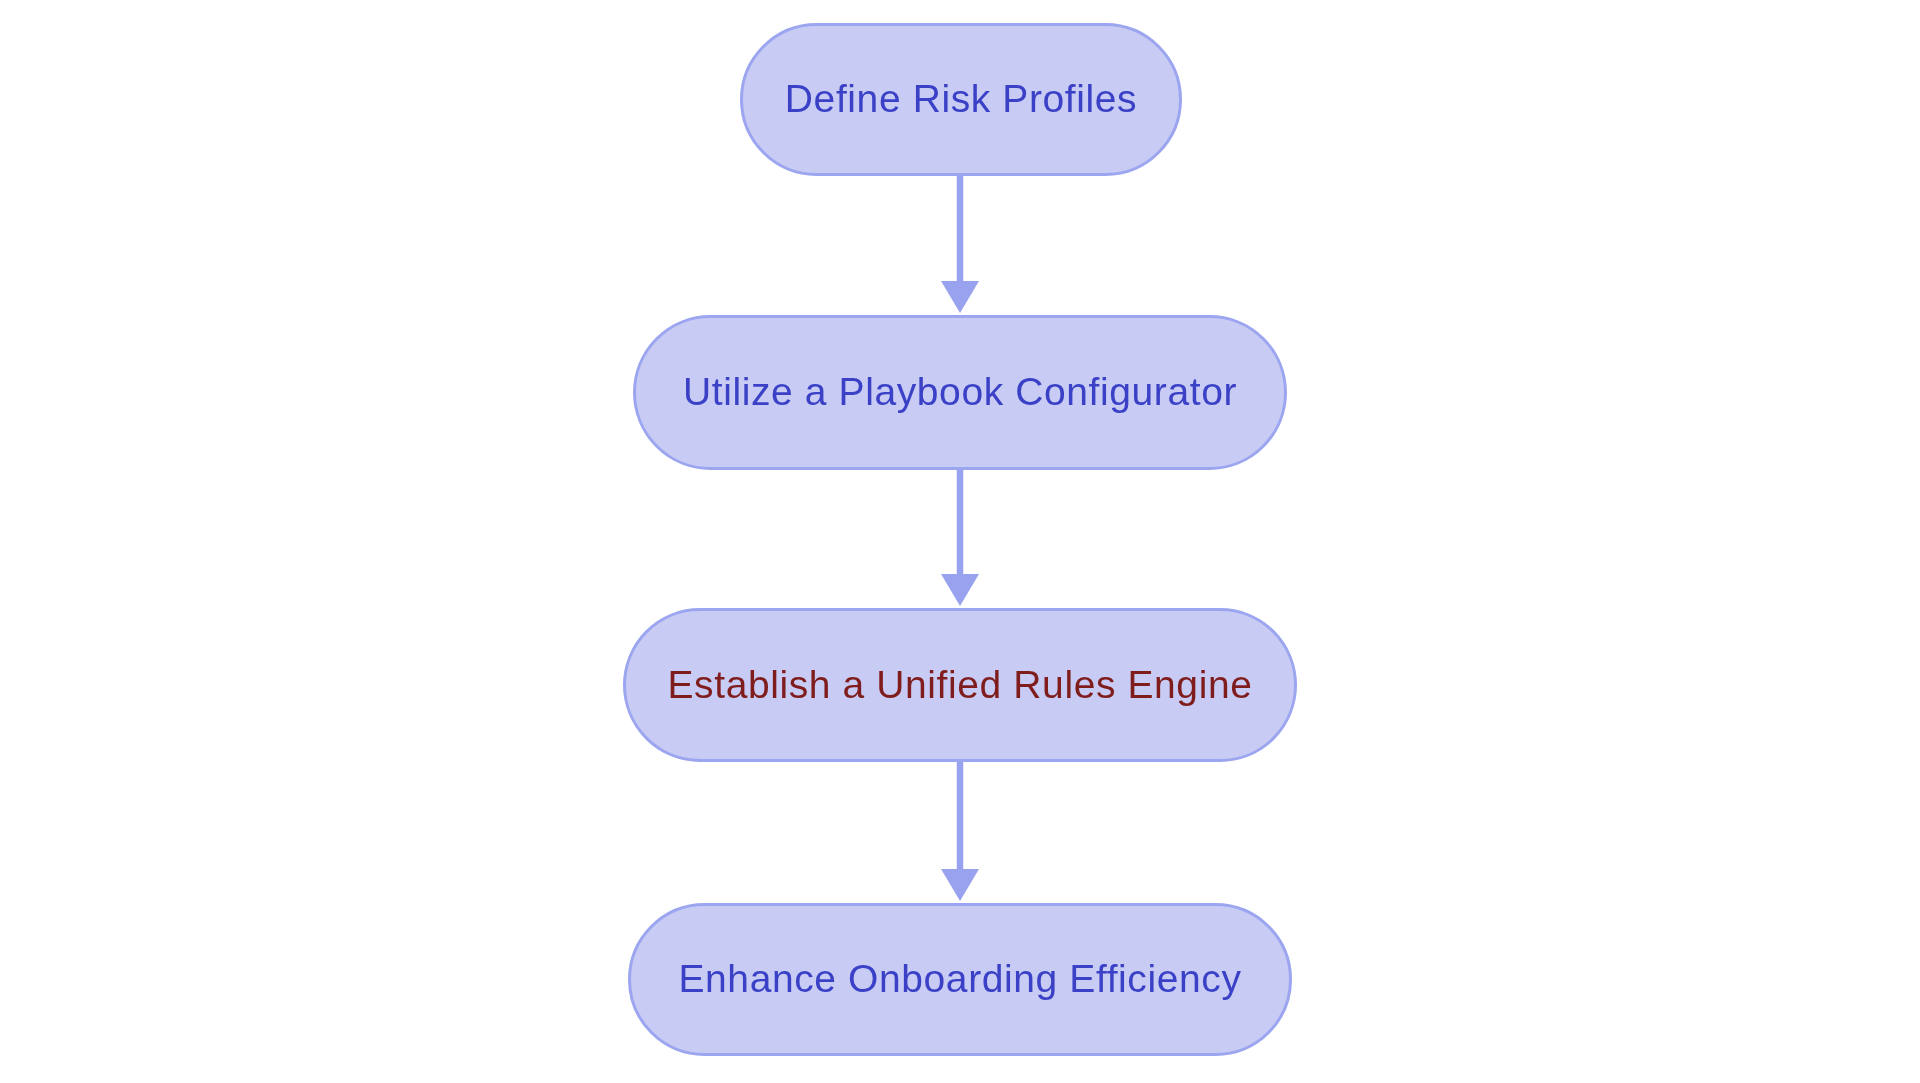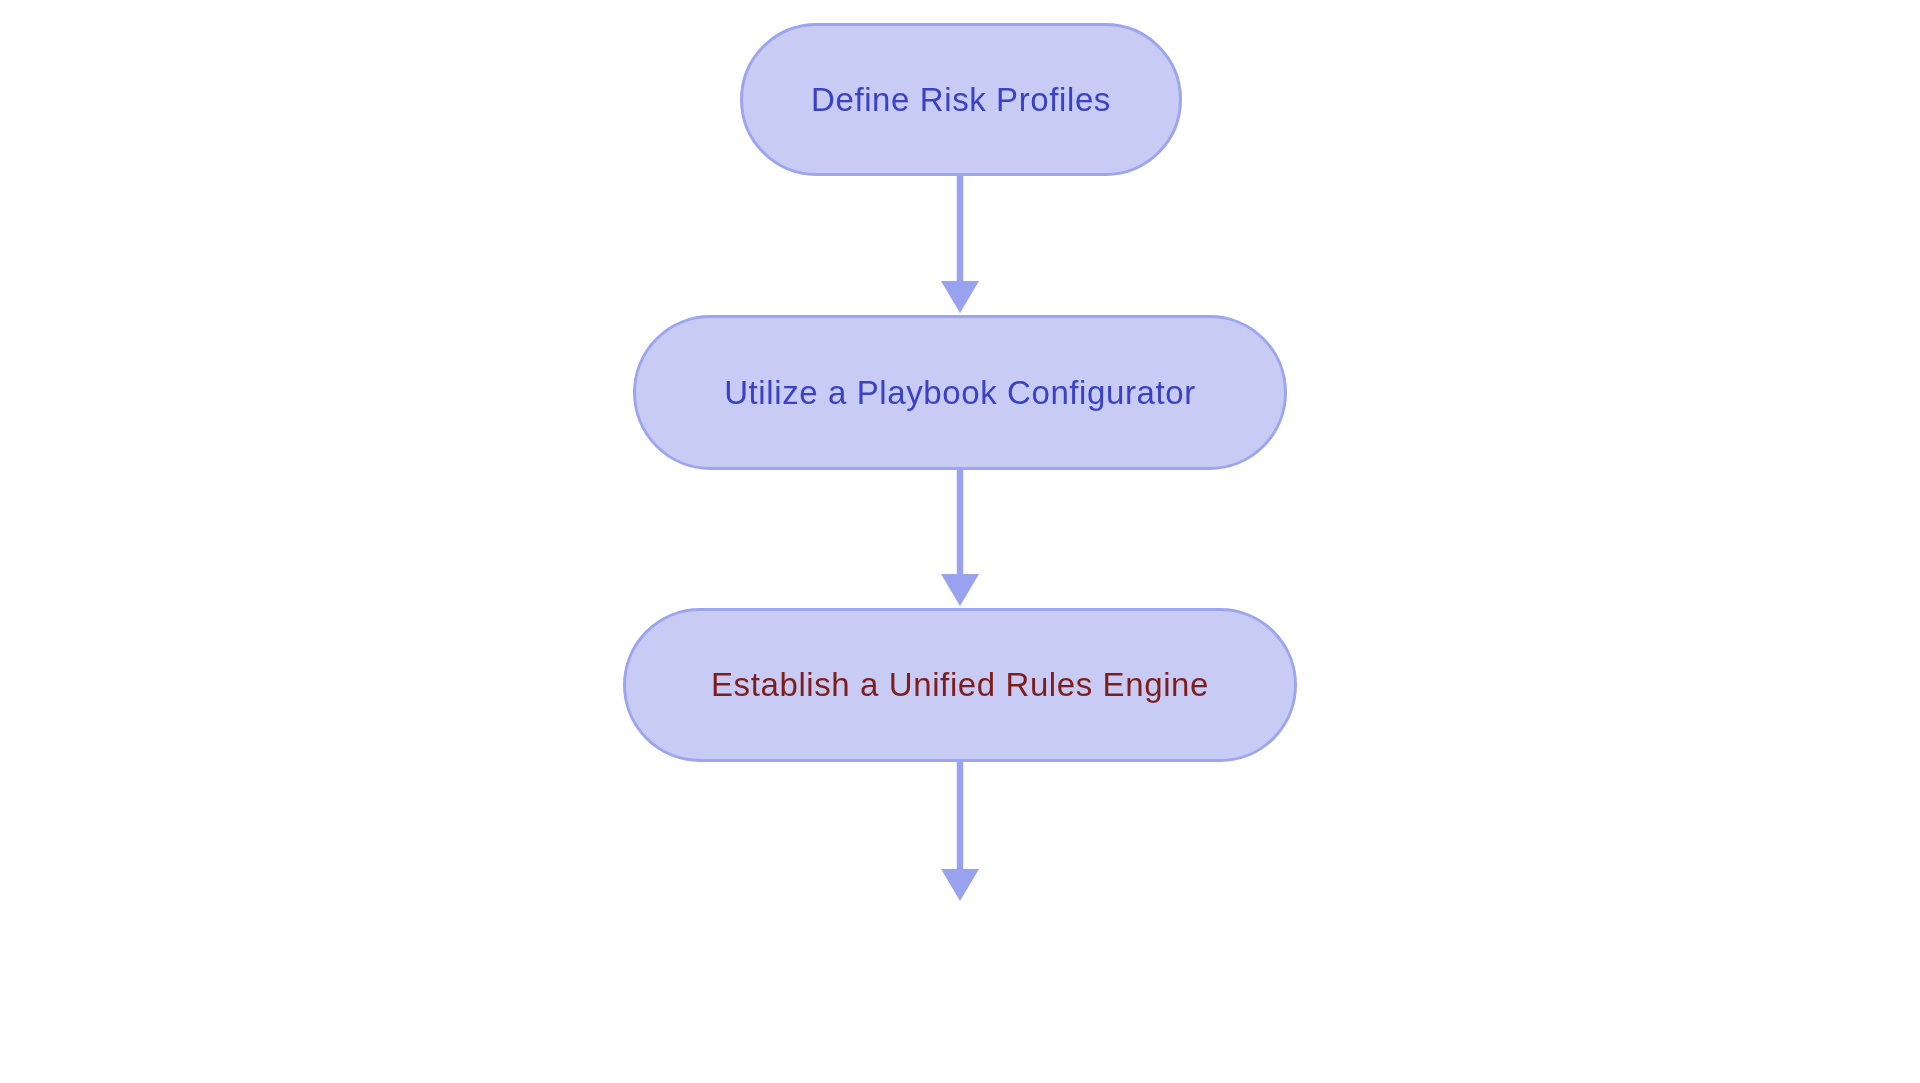--- a/index.html
+++ b/index.html
@@ -31,21 +31,21 @@
     background: #c8cbf4;
     border: 3px solid #9ca5ef;
     border-radius: 78px;
     display: flex;
     align-items: center;
     justify-content: center;
     text-align: center;
   }
   .node span {
     color: #3a41c6;
-    font-size: 33px;
+    font-size: 39px;
     letter-spacing: 0.6px;
     line-height: 1.2;
     white-space: nowrap;
   }
 </style>
 </head>
 <body>
 
 <div class="canvas">
   <svg class="arrow-layer" viewBox="0 0 1920 1083" xmlns="http://www.w3.org/2000/svg">
@@ -58,13 +58,16 @@
     </svg>
 <div class="node" style="left: 740px; top: 23px; width: 442px; height: 153px; background: rgb(200, 203, 244); border-color: rgb(156, 165, 239);">
       <span style="color: rgb(58, 65, 198);">Define Risk Profiles</span>
     </div>
     <div class="node" style="left: 633px; top: 315px; width: 654px; height: 155px; background: rgb(200, 203, 244); border-color: rgb(156, 165, 239);">
       <span style="color: rgb(58, 65, 198); text-align: center;">Utilize a Playbook Configurator</span>
     </div>
     <div class="node" style="left: 623px; top: 608px; width: 674px; height: 154px; background: rgb(200, 203, 244); border-color: rgb(156, 165, 239);">
       <span style="color: #7f1d1d;">Establish a Unified Rules Engine</span>
     </div>
+    <div class="node" style="left: 628px; top: 903px; width: 664px; height: 153px; background: rgb(200, 203, 244); border-color: rgb(156, 165, 239);">
+      <span style="color: rgb(58, 65, 198);">Enhance Onboarding Efficiency</span>
+    </div>
   </div>
 
 </body></html>

